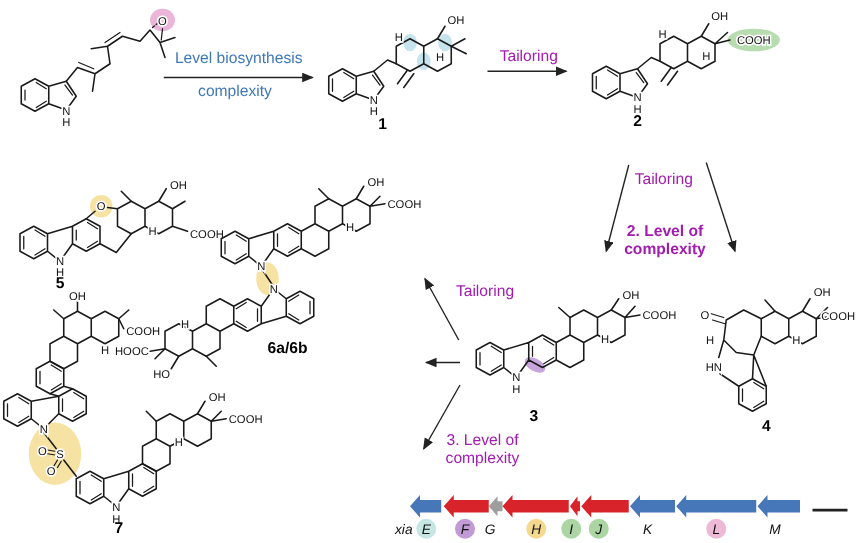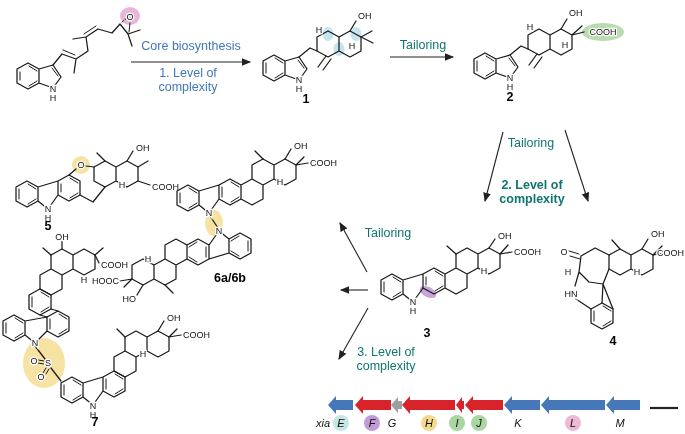--- a/index.html
+++ b/index.html
@@ -1,43 +1,42 @@
 <!DOCTYPE html>
 <html><head>
 <meta charset="utf-8">
 <style>
   html,body{margin:0;padding:0;background:#fff;}
   .canvas{position:relative;width:685px;height:434px;background:#fff;overflow:hidden;
           font-family:"Liberation Sans",sans-serif;}
   .abs{position:absolute;}
   .flow{font-size:12.5px;line-height:1.15;text-align:center;white-space:nowrap;}
   .flow-blue{color:#3f78b8;}
-  .flow-red{color:#0f766e;}
+  .flow-red{color:#a21caf;}
   svg{overflow:visible;}
   .bond{fill:none;stroke:#1a1a1a;stroke-width:1.25;stroke-linejoin:round;stroke-linecap:round;}
   .thin{stroke-width:1.0;}
   .dash{stroke-dasharray:2,1.7;}
   .atom{font-family:"Liberation Sans",sans-serif;font-size:9px;fill:#111;text-anchor:middle;
         paint-order:stroke;stroke:#fff;stroke-width:2.6px;}
   .aL{text-anchor:start;}
   .aR{text-anchor:end;}
   .cnum{font-family:"Liberation Sans",sans-serif;font-size:12.5px;font-weight:bold;fill:#000;text-anchor:middle;}
   .gene-letter{font-family:"Liberation Sans",sans-serif;font-size:11px;font-style:italic;fill:#111;text-anchor:middle;}
   .blk{stroke:#222;stroke-width:1.1;fill:none;}
 </style>
 </head>
 <body>
 
 <div class="canvas">
 
   <div class="abs flow flow-blue" style="left:126px;top:39px;width:130px;">
-    <span>Core biosynthesis</span>
+    <span>Level biosynthesis</span>
   </div>
   <div class="abs flow flow-blue" style="left:132px;top:66px;width:112px;">
-    <div>1. Level of</div>
     <div>complexity</div>
   </div>
   <div class="abs flow flow-red" style="left:390px;top:38px;width:66px;">
     <span>Tailoring</span>
   </div>
   <div class="abs flow flow-red" style="left:500px;top:136px;width:62px;">
     <span>Tailoring</span>
   </div>
   <div class="abs flow flow-red" style="left:494px;top:178px;width:76px;font-weight:bold;">
     <div>2. Level of</div>

